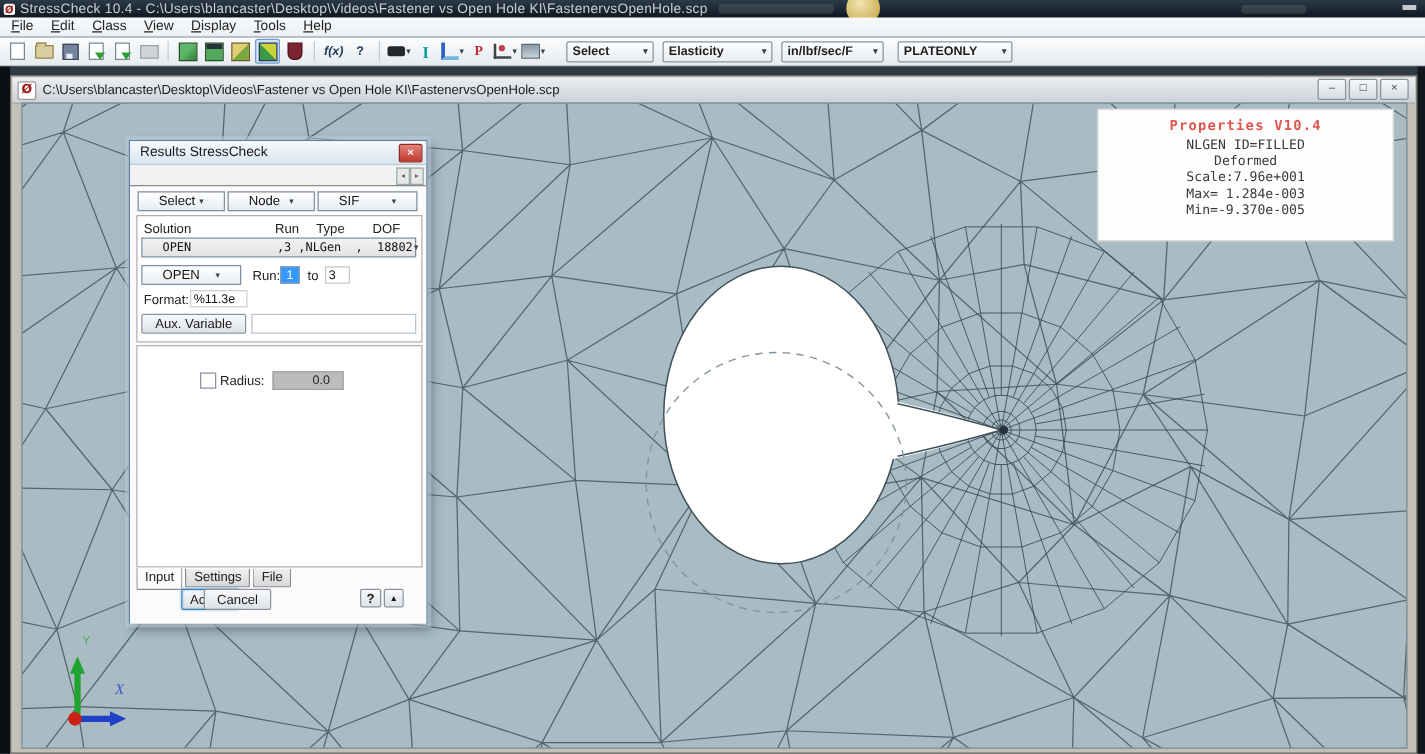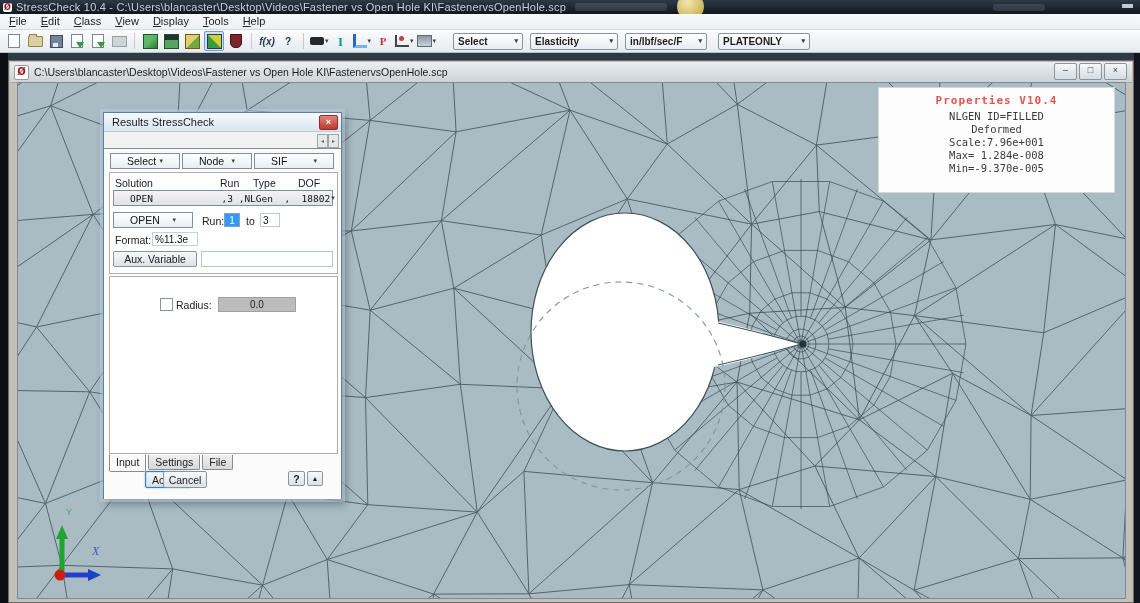--- a/index.html
+++ b/index.html
@@ -264,21 +264,21 @@
   <circle cx="20" cy="70" r="5.5" fill="#cc2014"></circle>
   <text x="52" y="50" fill="#3a55d0" font-size="12" font-style="italic" font-family="Liberation Serif, serif">X</text>
   <text x="26" y="10" fill="#2aa43a" font-size="9" opacity=".8" font-family="Liberation Sans, sans-serif">Y</text>
 </svg>
 
 <div id="infobox" class="abs">
   <div class="ib-title">Properties V10.4</div>
   <div class="ib-line">NLGEN ID=FILLED</div>
   <div class="ib-line">Deformed</div>
   <div class="ib-line">Scale:7.96e+001</div>
-  <div class="ib-line">Max= 1.284e-008</div>
+  <div class="ib-line">Max= 1.284e-003</div>
   <div class="ib-line">Min=-9.370e-005</div>
 </div>
 
 <div id="dialog" class="abs">
   <div id="dlg-titlebar" class="abs">
     <span id="dlg-title">Results StressCheck</span>
     <div id="dlg-close">×</div>
   </div>
   <span class="tab-arrow abs" style="left:213px;top:21px;">◂</span>
   <span class="tab-arrow abs" style="left:224px;top:21px;">▸</span>
@@ -317,25 +317,25 @@
       <div class="field abs" style="left:150px;top:40px;width:20px;height:14px;border-color:#c0c8d0;">3</div>
       <span class="lbl abs" style="left:5px;top:61px;">Format:</span>
       <div class="field abs" style="left:42px;top:59px;width:46px;height:14px;border-color:#c8d0d8;text-align:right;">%11.3e</div>
       <div class="btn abs" style="left:3px;top:78px;width:84px;height:16px;line-height:15px;">Aux. Variable</div>
       <div class="field abs" style="left:91px;top:78px;width:132px;height:16px;border-color:#b8c4ce;"></div>
     </div>
 
     <div class="grouppanel abs" style="left:5px;top:127px;width:227px;height:176px;">
       <div class="chk abs" style="left:50px;top:21px;"></div>
       <span class="lbl abs" style="left:66px;top:22px;">Radius:</span>
-      <div class="field disabled abs" style="left:108px;top:20px;width:78px;height:15px;padding-left:31px;">0.0</div>
+      <div class="field disabled abs" style="left:108px;top:20px;width:57px;height:15px;padding-left:31px;">0.0</div>
     </div>
 
     <div class="abs" style="left:5px;top:303px;">
       <span class="btab active">Input</span><span class="btab">Settings</span><span class="btab">File</span>
     </div>
 
     <div class="btn default abs" style="left:7px;top:322px;width:46px;height:17px;line-height:16px;">Accept</div>
-    <div class="btn abs" style="left:59px;top:322px;width:44px;height:17px;line-height:16px;">Cancel</div>
+    <div class="btn abs" style="left:59px;top:322px;width:54px;height:17px;line-height:16px;">Cancel</div>
     <div class="btn abs" style="left:184px;top:322px;width:17px;height:15px;line-height:14px;font-weight:bold;">?</div>
     <div class="btn abs" style="left:203px;top:322px;width:16px;height:15px;line-height:14px;font-size:8px;">▴</div>
   </div>
 </div>
 
 </body></html>

